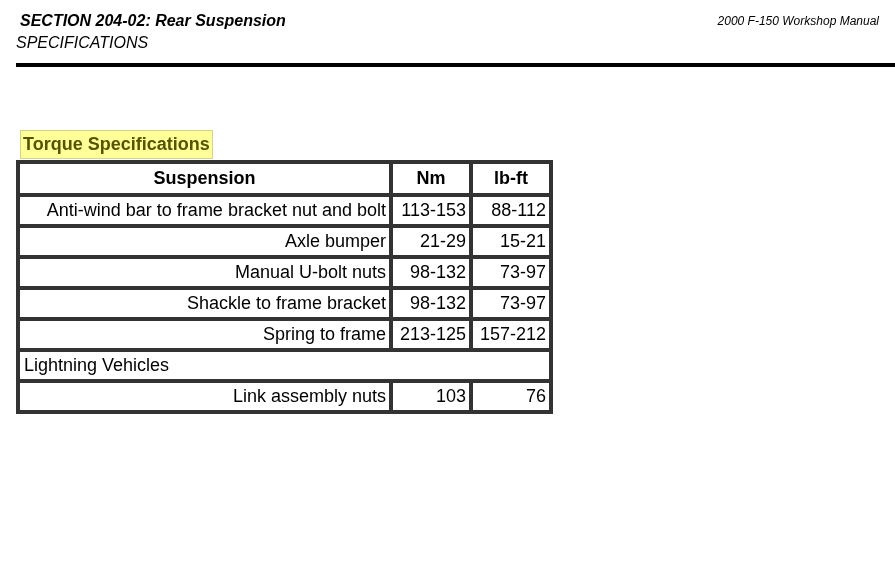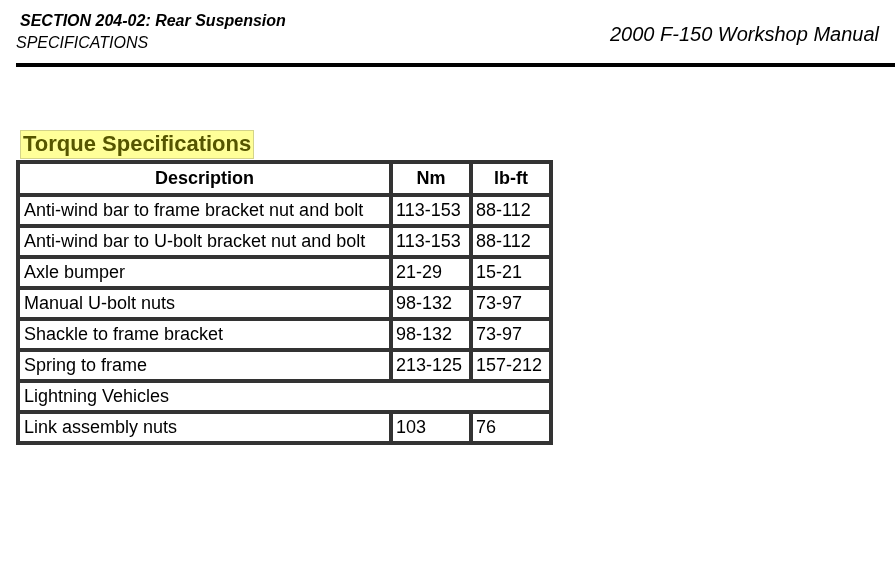--- a/index.html
+++ b/index.html
@@ -20,43 +20,43 @@
     left: 16px;
     top: 10px;
     font-style: italic;
     font-size: 16px;
     line-height: 22px;
   }
   .header-left .section { padding-left: 4px; font-weight: bold; }
   .header-right {
     position: absolute;
     right: 16px;
-    top: 23px;
+    top: 10px;
     font-style: italic;
-    font-size: 20px;
+    font-size: 12px;
     line-height: 22px;
     margin-left: 16px;
   }
   .rule {
     position: absolute;
     left: 16px;
     right: 0;
     top: 63px;
     height: 4px;
     background: #000;
   }
   .caption {
     position: absolute;
     left: 20px;
     top: 130px;
     background: #ffff99;
     border: 1px solid #d4d48a;
     color: #555500;
     font-weight: bold;
-    font-size: 22px;
+    font-size: 18px;
     line-height: 26px;
     padding: 0 2px;
     height: 27px;
   }
   table.specs {
     position: absolute;
     left: 16px;
     top: 160px;
     border-collapse: separate;
     border-spacing: 0;
@@ -69,22 +69,22 @@
     height: 29px;
     padding: 0 4px;
     white-space: nowrap;
     box-shadow: inset 0 0 0 1px #333;
   }
   table.specs th {
     font-weight: bold;
     text-align: center;
     height: 31px;
   }
-  table.specs td.desc { text-align: left; padding-left: 5px; }
-  table.specs td.num { text-align: left; }
+  table.specs td.desc { text-align: right; padding-left: 5px; }
+  table.specs td.num { text-align: right; }
   table.specs td.group {
     font-weight: normal;
     text-align: left;
     padding-left: 5px;
   }
   col.c-desc { width: 373px; }
   col.c-nm { width: 80px; }
   col.c-lb { width: 80px; }
 </style>
 </head>
@@ -100,33 +100,28 @@
 <div class="caption">Torque Specifications</div>
 
 <table class="specs">
   <colgroup>
     <col class="c-desc">
       <col class="c-nm">
       <col class="c-lb">
   </colgroup>
   <thead>
     <tr>
-      <th>Description</th>
+      <th>Suspension</th>
       <th>Nm</th>
       <th>lb-ft</th>
     </tr>
   </thead>
   <tbody>
     <tr>
       <td class="desc">Anti-wind bar to frame bracket nut and bolt</td>
-      <td class="num">113-153</td>
-      <td class="num">88-112</td>
-    </tr>
-    <tr>
-      <td class="desc">Anti-wind bar to U-bolt bracket nut and bolt</td>
       <td class="num">113-153</td>
       <td class="num">88-112</td>
     </tr>
     <tr>
       <td class="desc">Axle bumper</td>
       <td class="num">21-29</td>
       <td class="num">15-21</td>
     </tr>
     <tr>
       <td class="desc">Manual U-bolt nuts</td>

